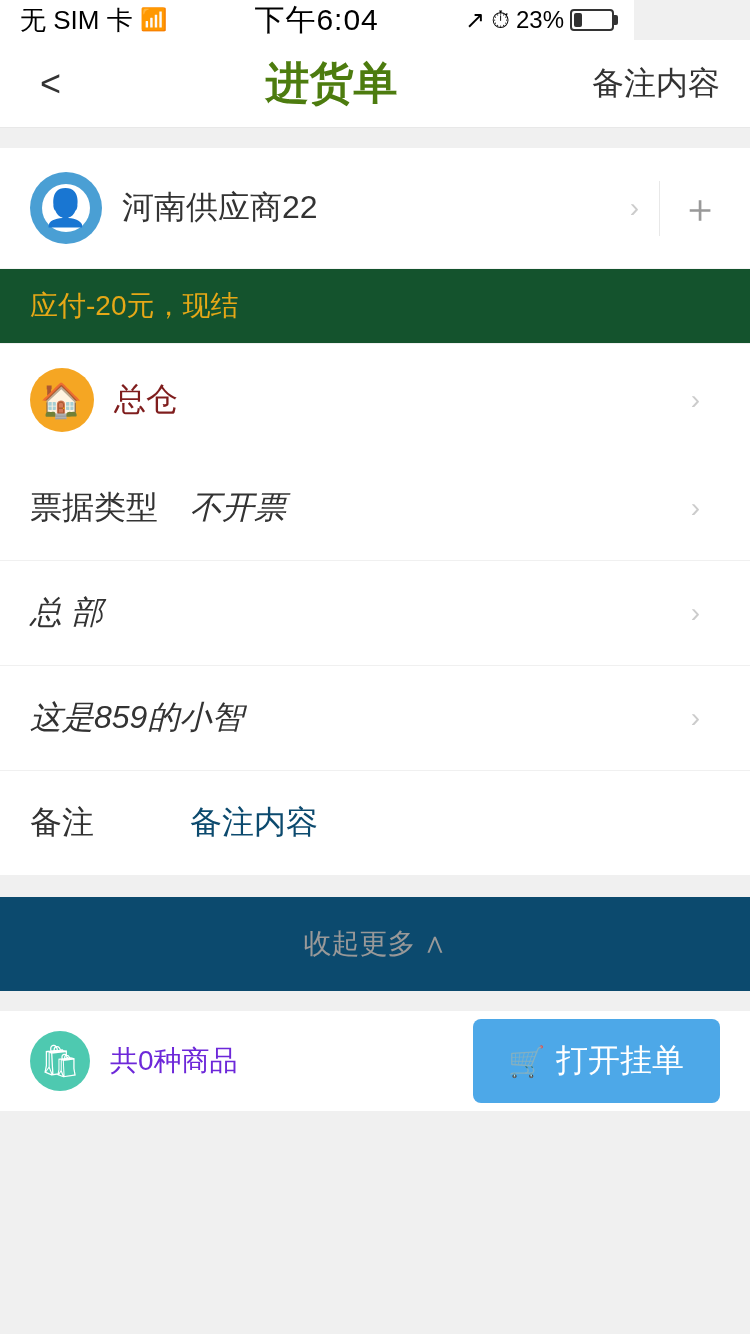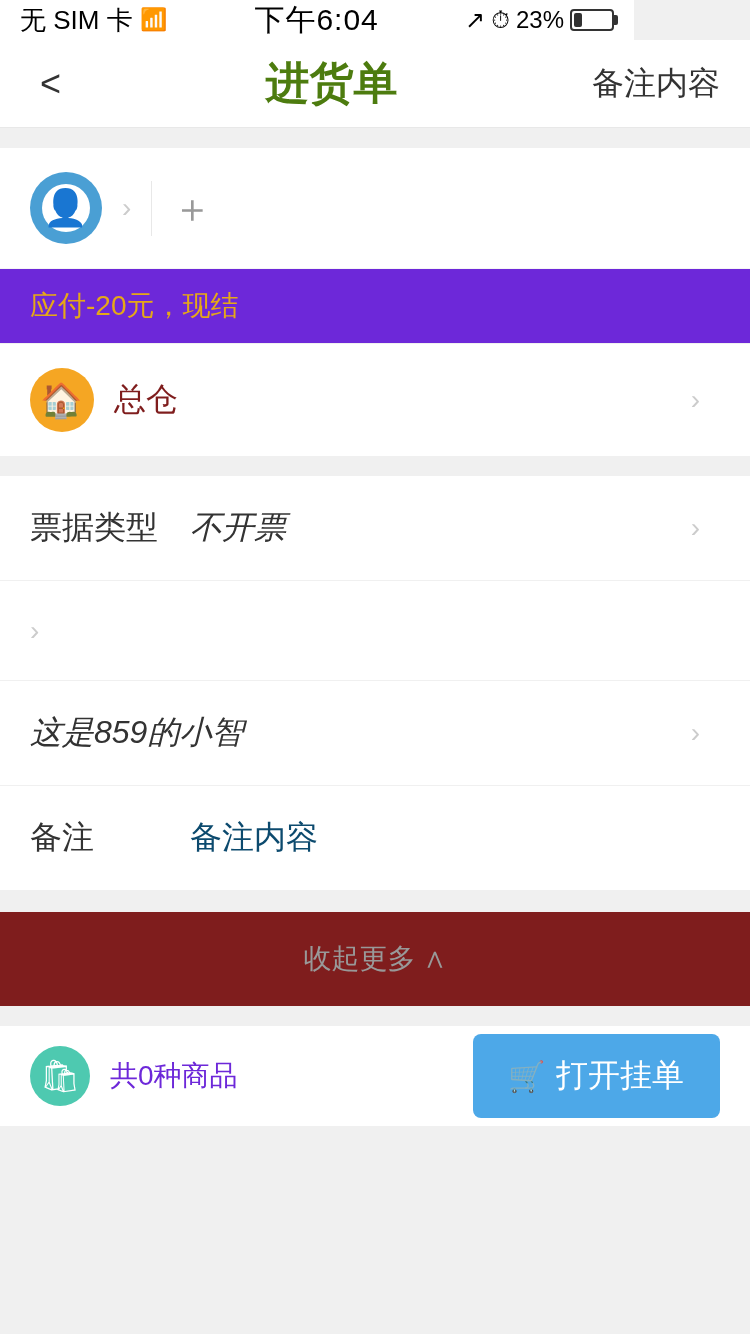--- a/index.html
+++ b/index.html
@@ -155,21 +155,21 @@
     .plus-btn {
       font-size: 40px;
       color: #999;
       cursor: pointer;
       padding-left: 20px;
       border-left: 1px solid #e8e8e8;
     }
 
     
     .notice-row {
-      background: #6d28d9;
+      background: #14532d;
       padding: 18px 30px;
       font-size: 28px;
       color: #e6a817;
     }
 
     
     .warehouse-row {
       display: flex;
       align-items: center;
       padding: 24px 30px;
@@ -191,21 +191,20 @@
     }
     .warehouse-name {
       flex: 1;
       font-size: 32px;
       color: #7f1d1d;
     }
 
     
     .form-section {
       background: #fff;
-      margin-top: 20px;
     }
     .form-row {
       display: flex;
       align-items: center;
       padding: 30px;
       border-bottom: 1px solid #f0f0f0;
       min-height: 100px;
     }
     .form-label {
       font-size: 32px;
@@ -220,21 +219,21 @@
       font-style: italic;
     }
     .form-placeholder {
       flex: 1;
       font-size: 32px;
       color: #0c4a6e;
     }
 
     
     .collapse-row {
-      background: #7f1d1d;
+      background: #0c4a6e;
       display: flex;
       align-items: center;
       justify-content: center;
       padding: 28px;
       font-size: 28px;
       color: #999;
       cursor: pointer;
       border-top: 1px solid #f0f0f0;
       margin-top: 20px;
     }
@@ -317,20 +316,21 @@
 
   <div class="section-divider"></div>
 
   <div class="card-section">
     <div class="supplier-row">
       <div class="supplier-avatar">
         <div class="supplier-avatar-inner">
           <span class="person-icon">👤</span>
         </div>
       </div>
+      <span class="supplier-name">河南供应商22</span>
       <span class="chevron">›</span>
       <span class="plus-btn">＋</span>
     </div>
 
     <div class="notice-row">
       <span>应付-20元，现结</span>
     </div>
 
     <div class="warehouse-row">
       <div class="warehouse-icon">🏠</div>
@@ -341,20 +341,21 @@
 
   <div class="form-section">
 
     <div class="form-row">
       <span class="form-label">票据类型</span>
       <span class="form-value">不开票</span>
       <span class="chevron">›</span>
     </div>
 
     <div class="form-row">
+      <span class="form-value">总 部</span>
       <span class="chevron">›</span>
     </div>
 
     <div class="form-row">
       <span class="form-value">这是859的小智</span>
       <span class="chevron">›</span>
     </div>
 
     <div class="form-row">
       <span class="form-label">备注</span>

